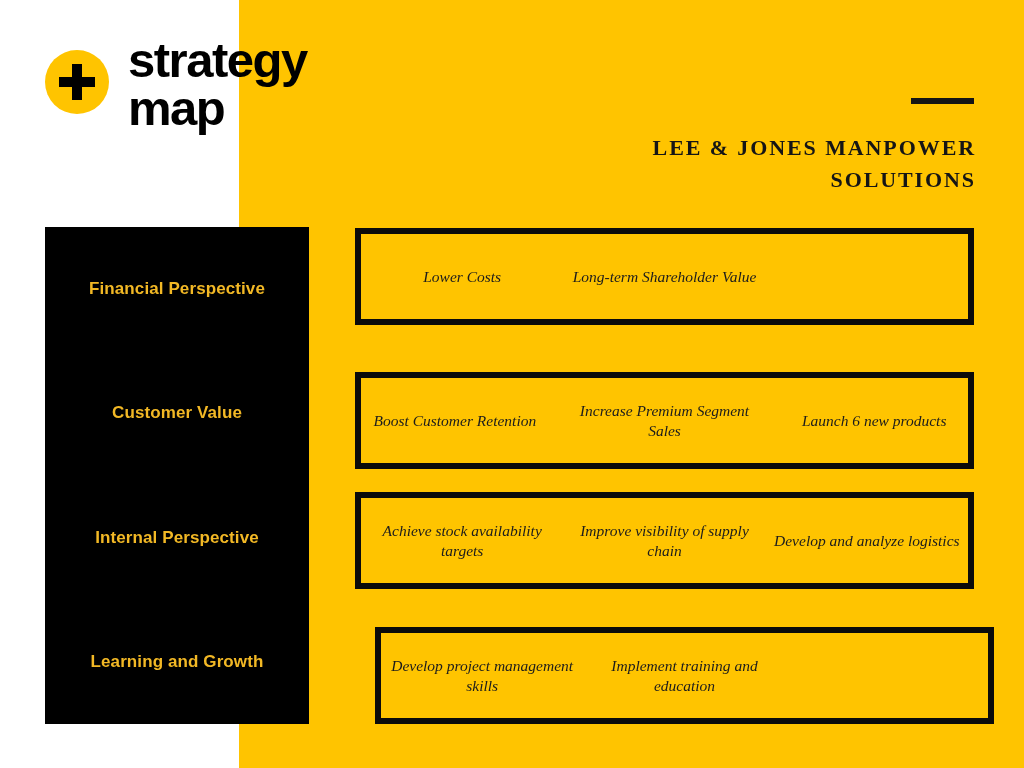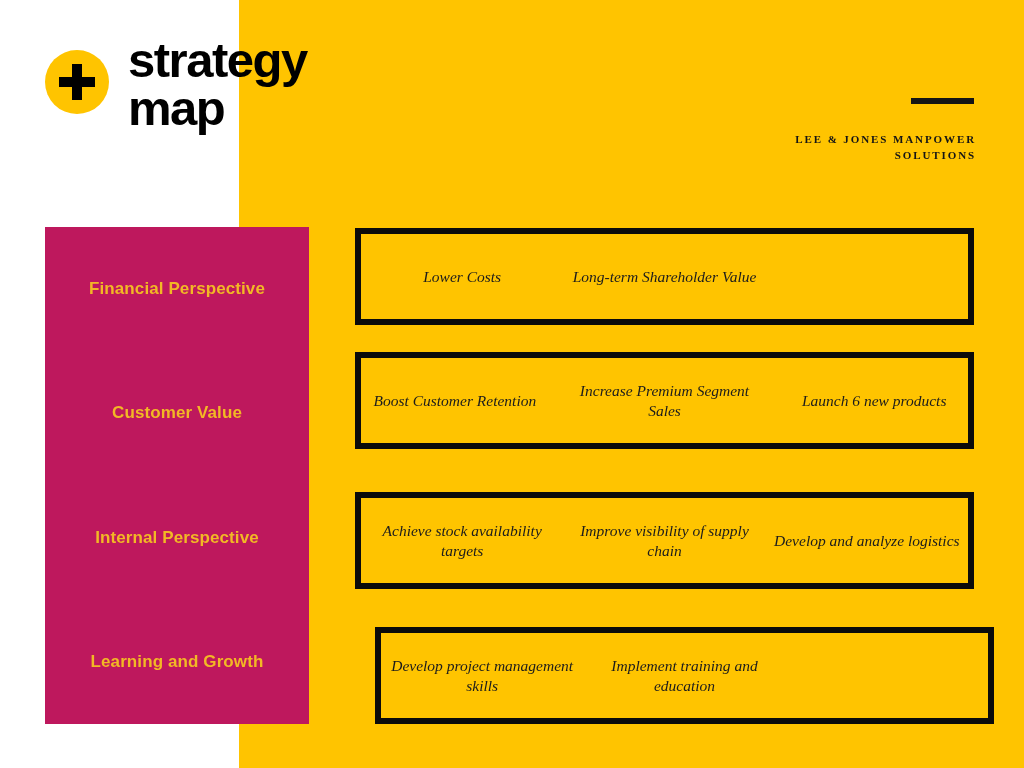--- a/index.html
+++ b/index.html
@@ -94,34 +94,34 @@
   }
 
   .org-name {
     position: absolute;
     right: 48px;
     top: 132px;
     width: 420px;
     text-align: right;
     font-family: "Liberation Serif", serif;
     font-weight: 700;
-    font-size: 11px;
+    font-size: 22px;
     line-height: 1.45;
     letter-spacing: 1.9px;
     color: #151515;
   }
 
   
   .perspective-panel {
     position: absolute;
     left: 45px;
     top: 227px;
     width: 264px;
     height: 497px;
-    background: #be185d;
+    background: #000000;
     display: flex;
     flex-direction: column;
   }
   .perspective-item {
     flex: 1 1 0;
     display: flex;
     align-items: center;
     justify-content: center;
     padding: 0 8px;
     box-sizing: border-box;
@@ -149,21 +149,21 @@
     left: 0;
     width: 619px;
     height: 97px;
     box-sizing: border-box;
     border: 6px solid #0b0b0b;
     background: #FFC400;
     display: flex;
     align-items: center;
   }
   .obj-row.r0 { top: 0px; }
-  .obj-row.r1 { top: 124px; gap: 22px; }
+  .obj-row.r1 { top: 144px; gap: 22px; }
   .obj-row.r2 { top: 264px; }
   .obj-row.r3 { top: 399px; margin-left: 20px; }
 
   .obj-cell {
     flex: 1 1 0;
     display: flex;
     align-items: center;
     justify-content: center;
     padding: 0 6px;
     box-sizing: border-box;

